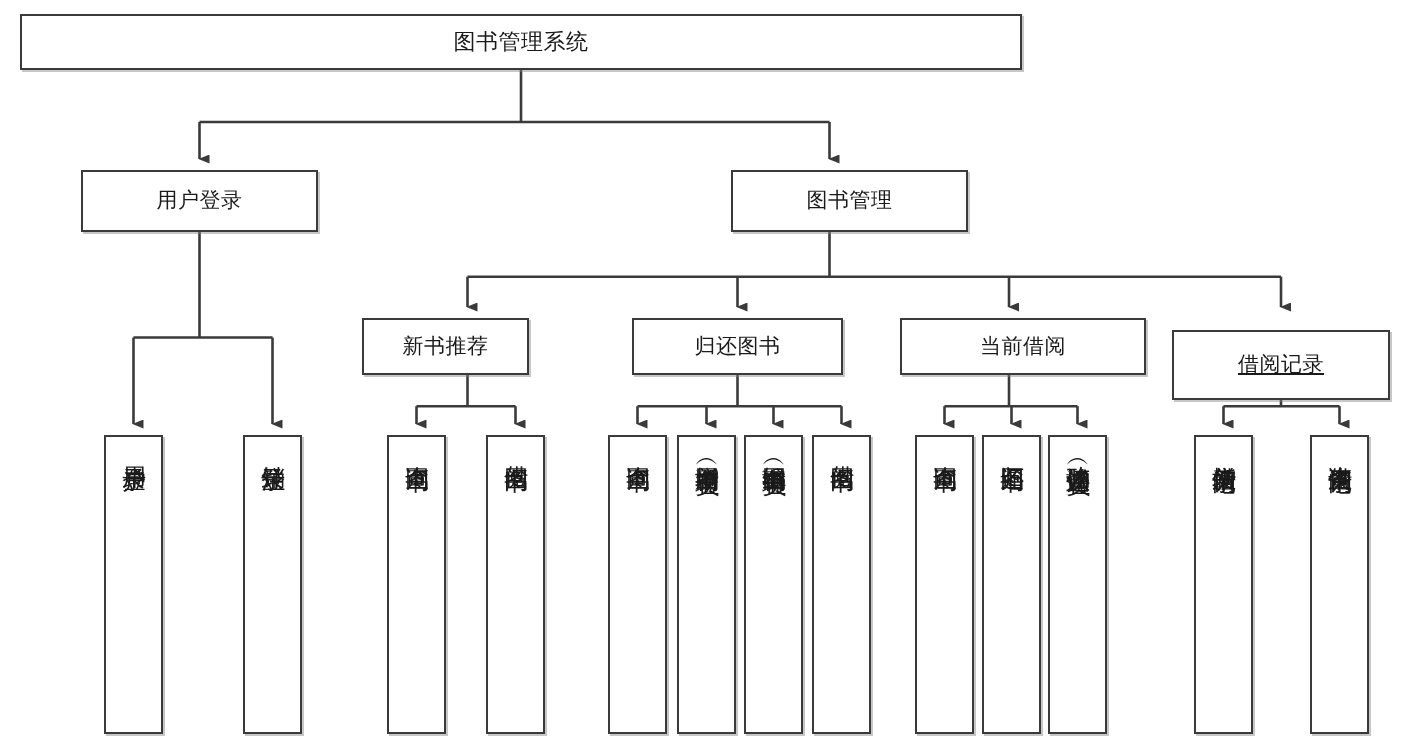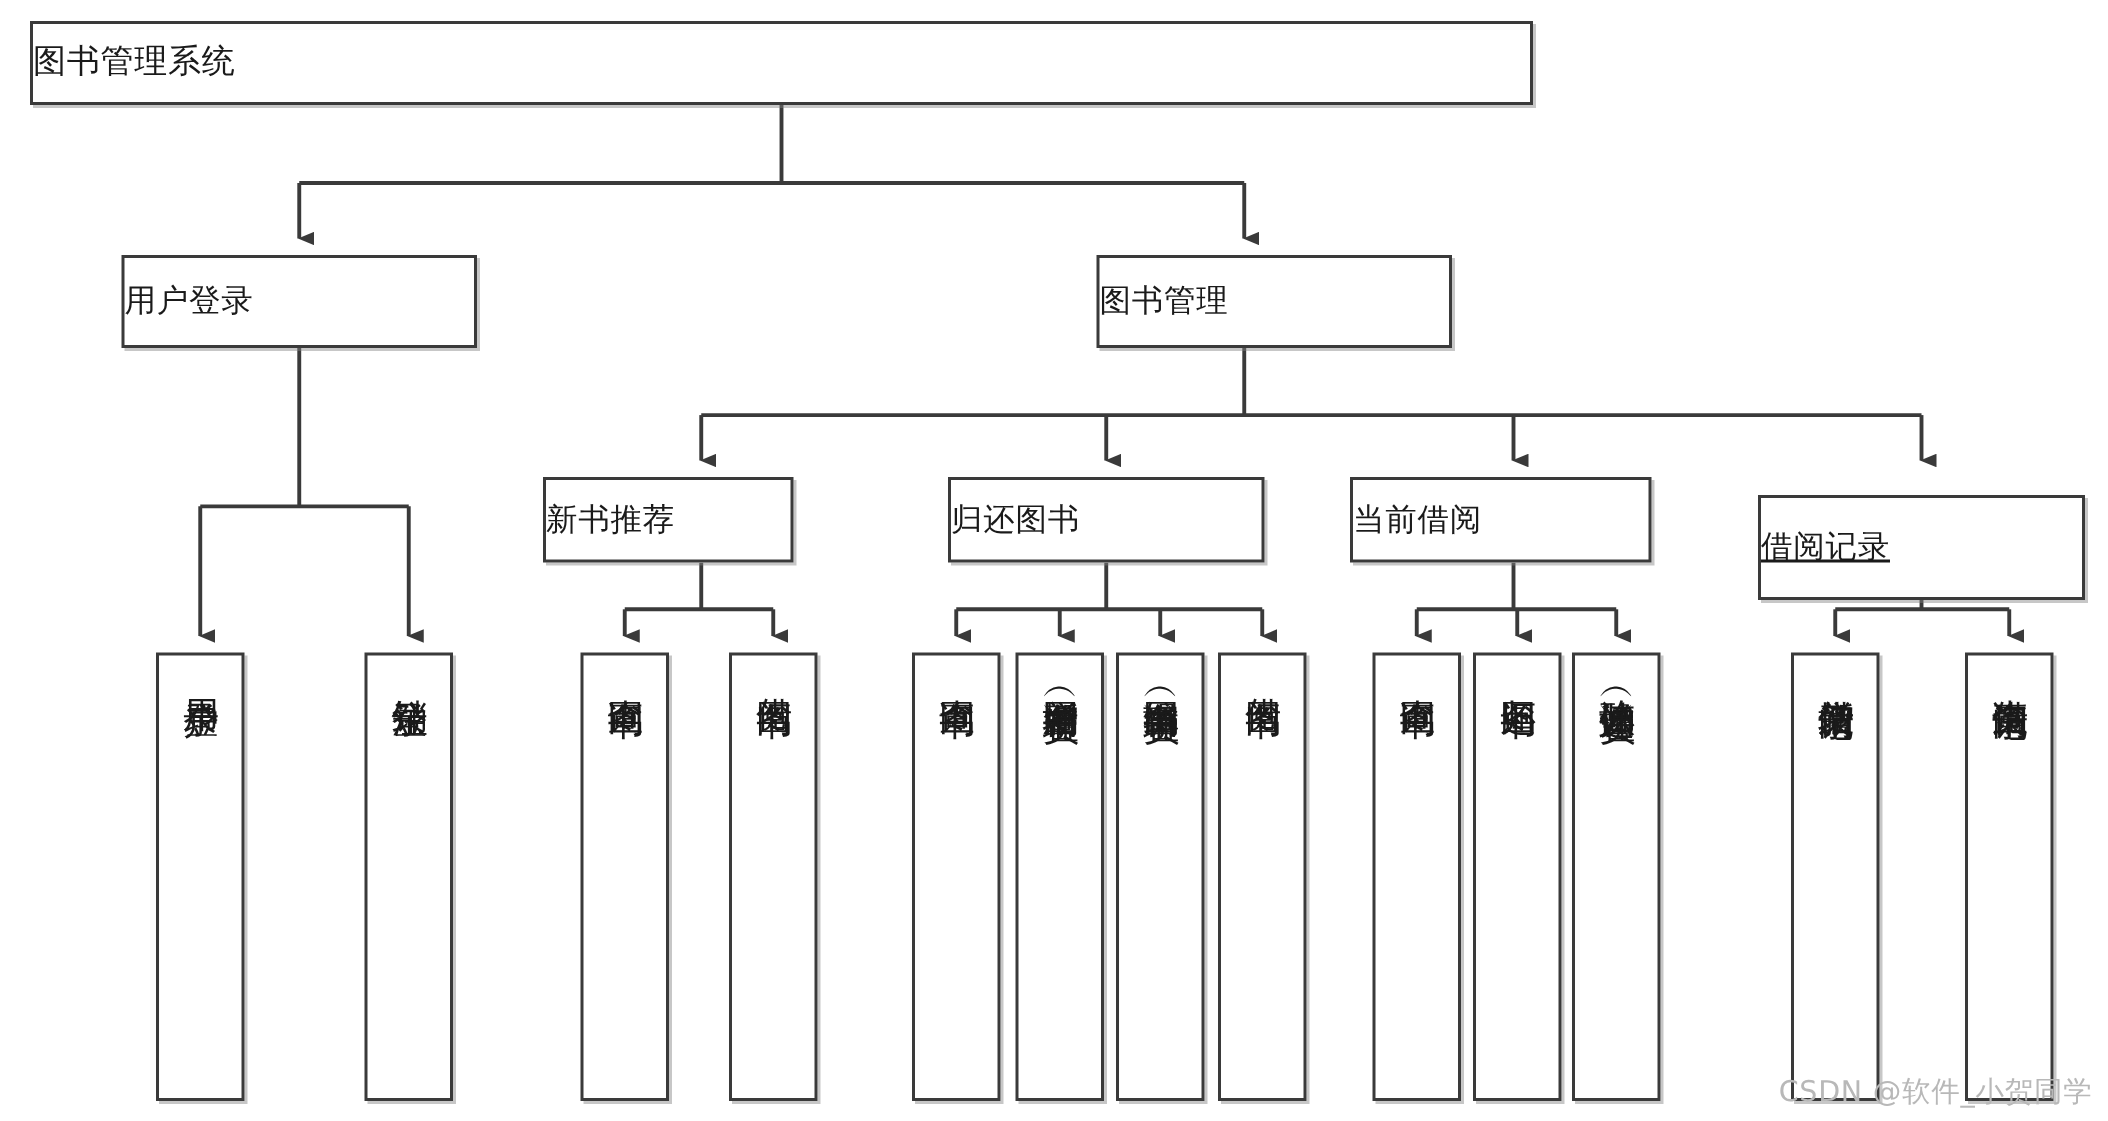--- a/index.html
+++ b/index.html
@@ -26,21 +26,21 @@
     pointer-events: none;
   }
   .node {
     position: absolute;
     box-sizing: border-box;
     background: #ffffff;
     border: 2px solid #3a3a3a;
     box-shadow: 2px 2px 0 rgba(130,130,130,0.45);
     display: flex;
     align-items: center;
-    justify-content: flex-start;
+    justify-content: center;
     color: #1a1a1a;
   }
   .node-label {
     display: block;
     text-align: center;
     line-height: 1.22;
     color: #1a1a1a;
   }
   .node.horiz .node-label {
     font-size: 21px;
@@ -131,21 +131,21 @@
       </div>
       <div class="node horiz" style="left: 711px; top: 170px; width: 237px; height: 62px; margin-left: 20px;">
         <span class="node-label">图书管理</span>
       </div>
       <div class="node horiz" style="left: 362px; top: 318px; width: 167px; height: 57px;">
         <span class="node-label">新书推荐</span>
       </div>
       <div class="node horiz" style="left: 632px; top: 318px; width: 211px; height: 57px;">
         <span class="node-label">归还图书</span>
       </div>
-      <div class="node horiz" style="left: 900px; top: 318px; width: 201px; height: 57px;">
+      <div class="node horiz" style="left: 900px; top: 318px; width: 246px; height: 57px;">
         <span class="node-label">当前借阅</span>
       </div>
       <div class="node horiz" style="left: 1172px; top: 330px; width: 218px; height: 70px; text-decoration: underline;">
         <span class="node-label">借阅记录</span>
       </div>
       <div class="node vert" style="left: 104px; top: 435px; width: 59px; height: 299px;">
         <span class="node-label">用户登录</span>
       </div>
       <div class="node vert" style="left: 243px; top: 435px; width: 59px; height: 299px;">
         <span class="node-label">注销登录</span>
@@ -178,15 +178,14 @@
         <span class="node-label">确认归还（管理员）</span>
       </div>
       <div class="node vert" style="left: 1194px; top: 435px; width: 59px; height: 299px;">
         <span class="node-label">新增借阅记录</span>
       </div>
       <div class="node vert" style="left: 1310px; top: 435px; width: 59px; height: 299px;">
         <span class="node-label">查询借阅记录</span>
       </div>
     </div>
 
-  <div class="watermark">CSDN @软件_小贺同学</div>
 
 </div>
 
 </body></html>

